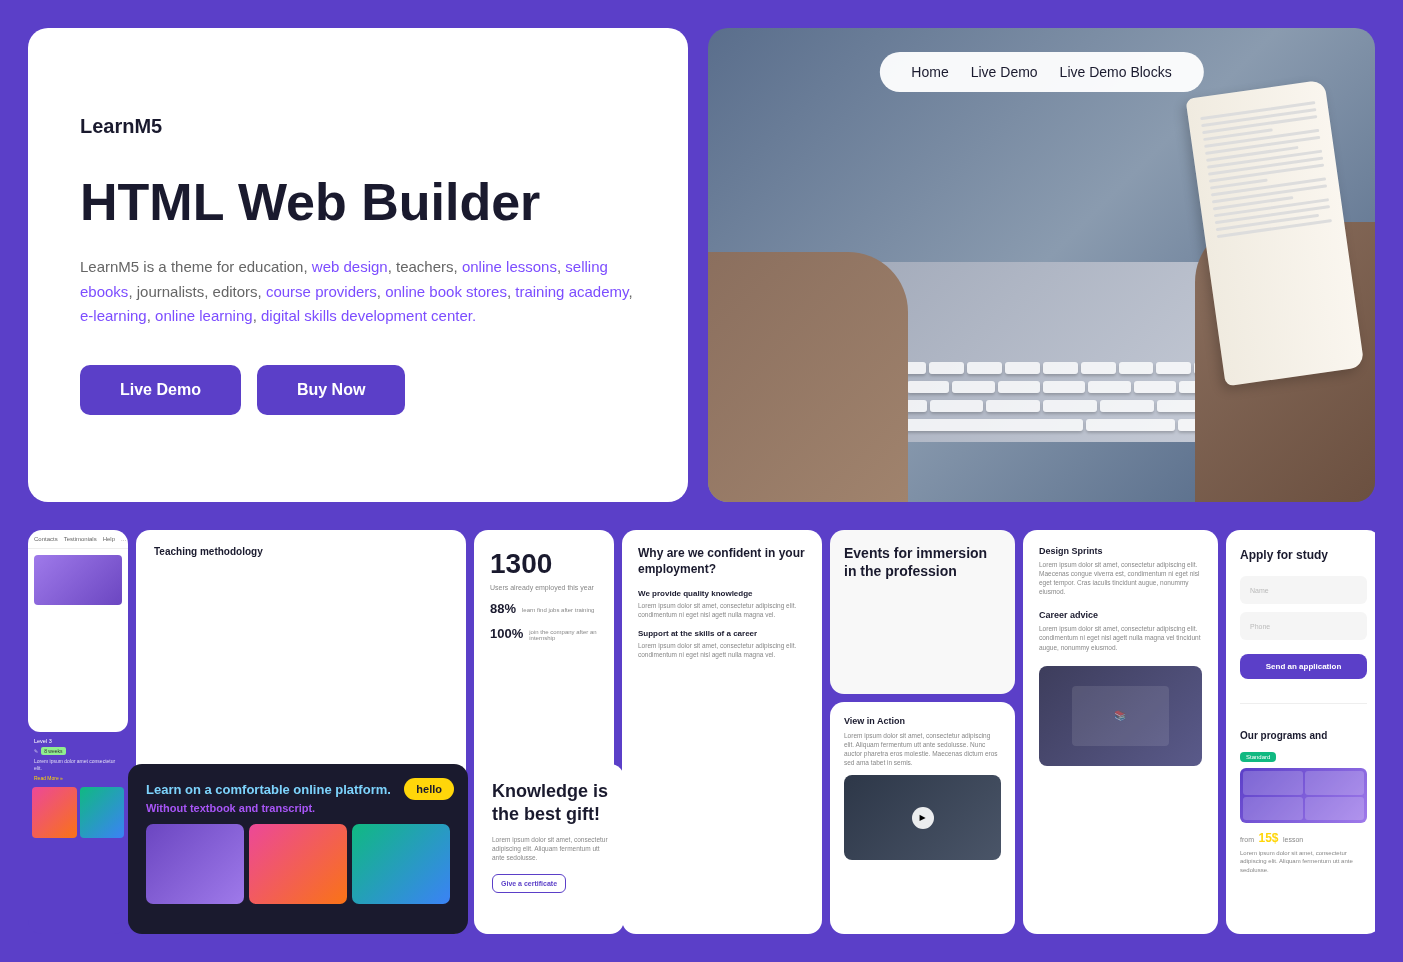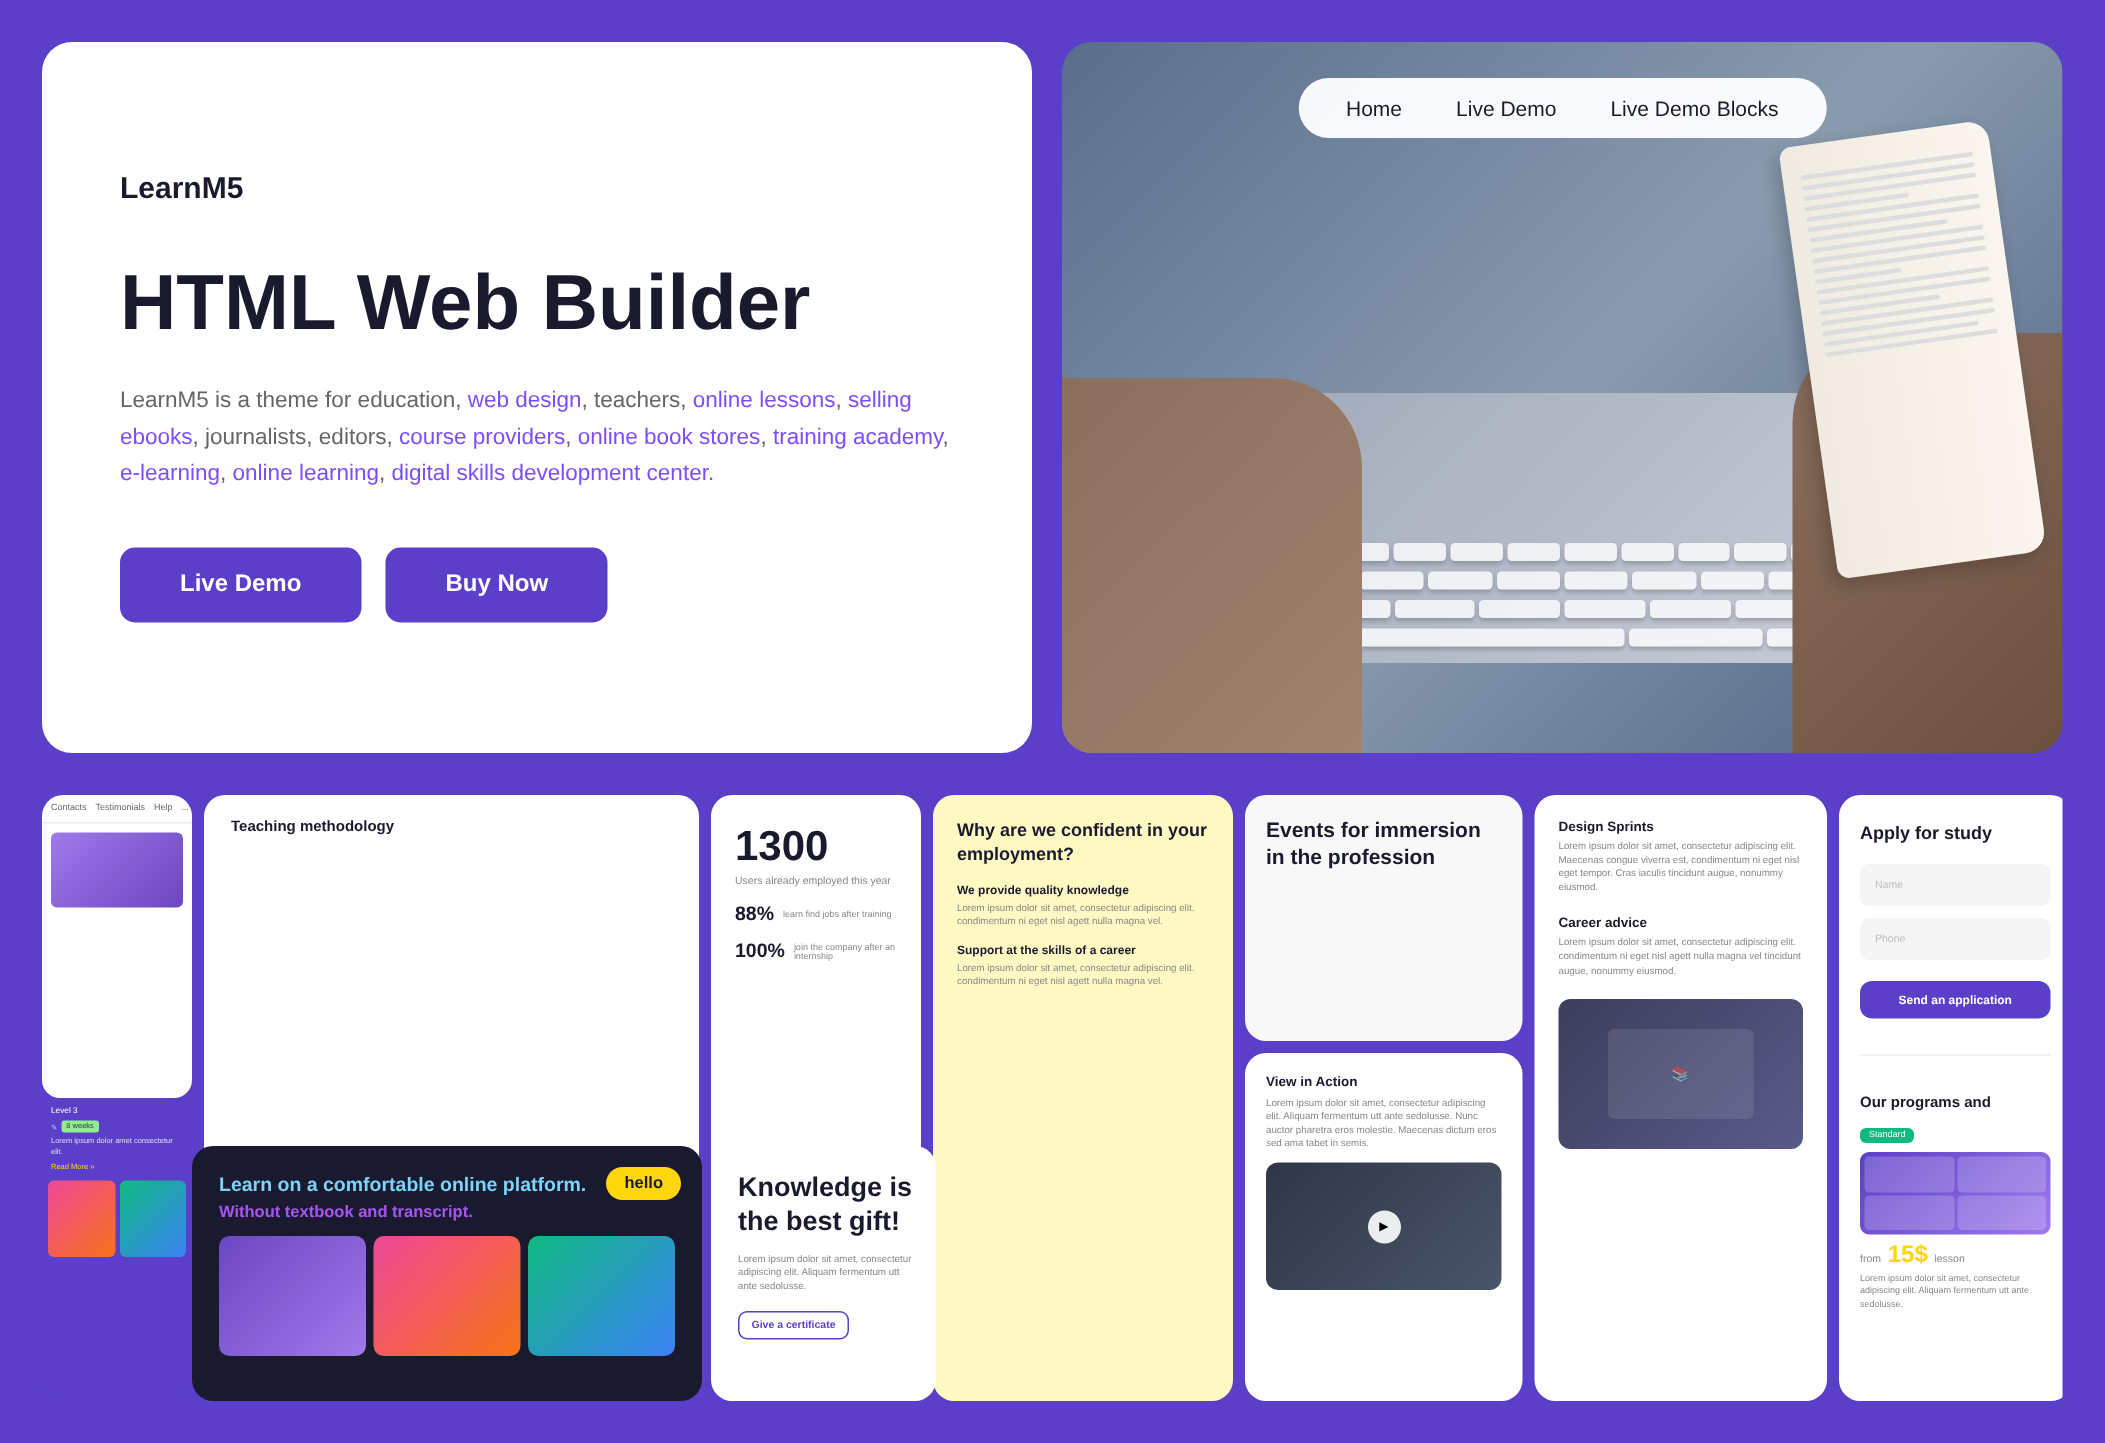--- a/index.html
+++ b/index.html
@@ -90,21 +90,21 @@
     
     .nav-overlay {
       position: absolute;
       top: 24px;
       left: 50%;
       transform: translateX(-50%);
       background: rgba(255,255,255,0.95);
       border-radius: 30px;
       padding: 12px 32px;
       display: flex;
-      gap: 36px;
+      gap: 22px;
       align-items: center;
       z-index: 10;
       white-space: nowrap;
     }
     .nav-item {
       font-size: 14px;
       font-weight: 500;
       color: #1a1a2e;
       cursor: pointer;
     }
@@ -227,21 +227,21 @@
       border-radius: 2px;
     }
     .stat-desc {
       font-size: 6px;
       color: #888;
     }
 
     
     .card-4 {
       width: 200px;
-      background: #fef9c3;
+      background: #ffffff;
       padding: 16px;
     }
     .card-4-title {
       font-size: 12px;
       font-weight: 800;
       color: #1a1a2e;
       margin-bottom: 12px;
       line-height: 1.3;
     }
     .card-4-item {
@@ -601,21 +601,21 @@
         <div style="font-size:10px; font-weight:700; color:#1a1a2e; margin-bottom:4px;">Our programs and</div>
         <div style="display:inline-block; background:#10b981; color:#fff; font-size:6px; padding:2px 6px; border-radius:4px; margin-bottom:6px;">Standard</div>
         <div style="width:100%; height:55px; background:linear-gradient(135deg,#5b3fc8,#9f7aea); border-radius:6px; overflow:hidden; display:grid; grid-template-columns:1fr 1fr; gap:2px; padding:3px;">
           <div style="background:rgba(255,255,255,0.2); border-radius:3px;"></div>
           <div style="background:rgba(255,255,255,0.2); border-radius:3px;"></div>
           <div style="background:rgba(255,255,255,0.2); border-radius:3px;"></div>
           <div style="background:rgba(255,255,255,0.2); border-radius:3px;"></div>
         </div>
         <div style="margin-top:5px;">
           <span style="font-size:7px; color:#888;">from</span>
-          <span style="font-size:16px; font-weight:800; color:#ffd60a;margin-top:33px;">15$</span>
+          <span style="font-size:12px; font-weight:800; color:#ffd60a;margin-top:33px;">15$</span>
           <span style="font-size:7px; color:#888;">lesson</span>
         </div>
         <div style="font-size:6px; color:#888; line-height:1.4; margin-top:3px;">Lorem ipsum dolor sit amet, consectetur adipiscing elit. Aliquam fermentum utt ante sedolusse.</div>
       </div>
     </div>
 
     <div style="position:absolute; bottom:28px; left:128px; width:340px; height:170px; background:#1a1a2e; border-radius:14px; padding:18px; overflow:hidden; z-index:5;">
       <div style="font-size:13px; font-weight:800; color:#7dd3fc; line-height:1.3; margin-bottom:3px;">Learn on a comfortable online platform.</div>
       <div style="font-size:11px; color:#a855f7; font-weight:600; margin-bottom:10px;">Without textbook and transcript.</div>
       <div style="position:absolute; top:14px; right:14px; background:#ffd60a; color:#1a1a2e; padding:5px 12px; border-radius:16px; font-size:11px; font-weight:700;">hello</div>

